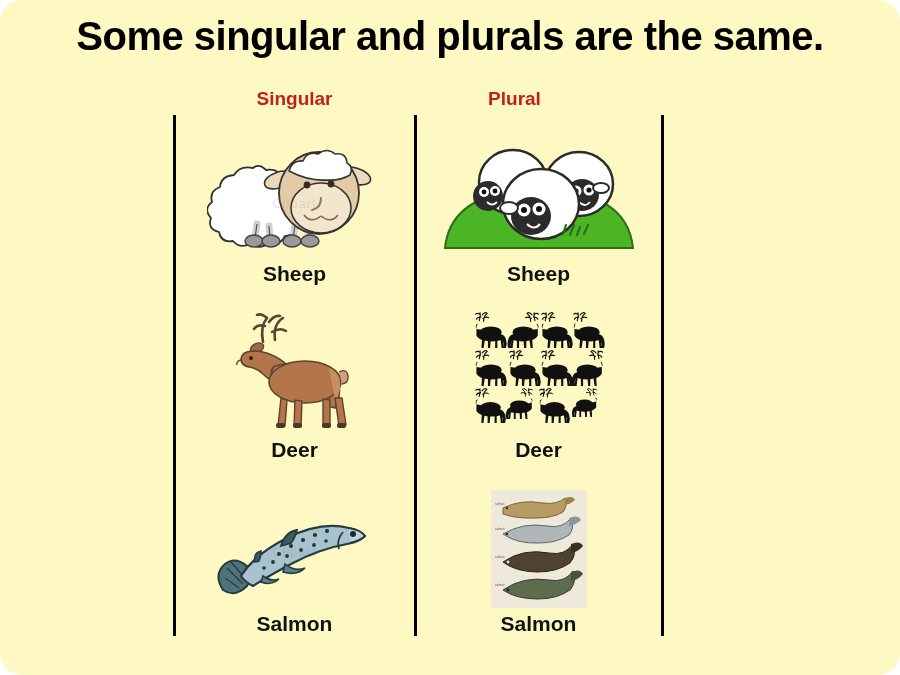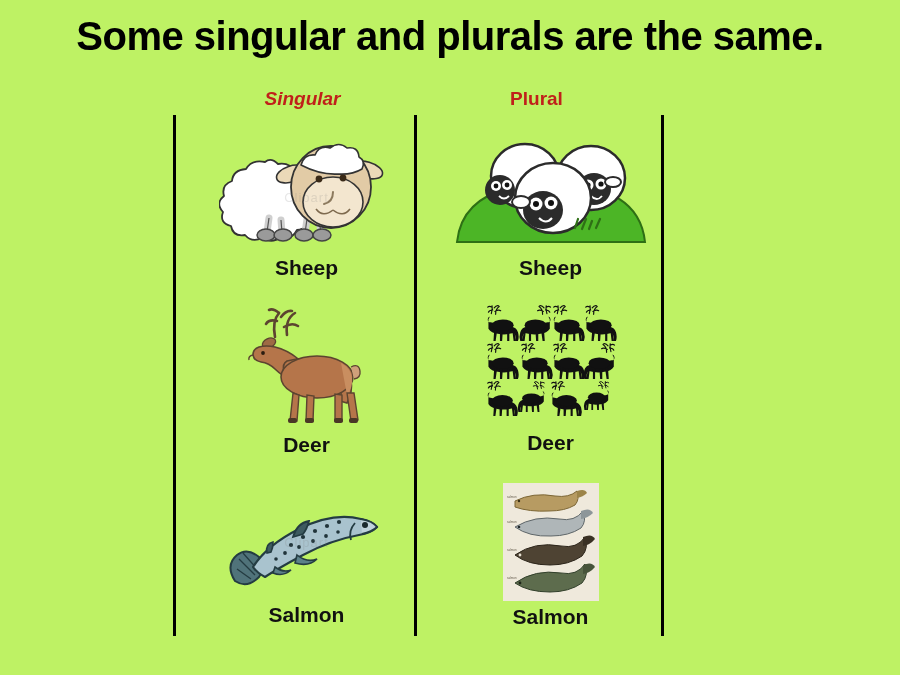--- a/index.html
+++ b/index.html
@@ -9,22 +9,23 @@
     background: #ffffff;
   }
   body {
     font-family: "Liberation Sans", sans-serif;
     -webkit-font-smoothing: antialiased;
   }
   #slide {
     position: relative;
     width: 900px;
     height: 675px;
-    background: #bef264;
+    background: #fef9c3;
     overflow: hidden;
+    border-radius: 22px;
   }
 
   
   #title {
     position: absolute;
     left: 0;
     top: 14px;
     width: 900px;
     text-align: center;
     font-size: 40px;
@@ -36,43 +37,42 @@
 
   
   .col-header {
     position: absolute;
     top: 88px;
     font-size: 19px;
     font-weight: bold;
     text-align: center;
     white-space: nowrap;
   }
-  #header-singular { left: 182px; width: 241px; font-style: italic; }
-  #header-plural   { left: 413px; width: 247px; }
+  #header-singular { left: 174px; width: 241px; }
+  #header-plural   { left: 391px; width: 247px; }
 
   
   .divider {
     position: absolute;
     top: 115px;
     width: 3px;
     height: 521px;
     background: #000000;
   }
   #divider-left   { left: 173px; }
   #divider-middle { left: 414px; }
   #divider-right  { left: 661px; }
 
   
   .cell {
     position: absolute;
     display: flex;
     flex-direction: column;
     align-items: center;
-    justify-content: center;
-    padding-left: 12px;
+    justify-content: flex-end;
   }
   .cell-art {
     position: relative;
     display: block;
   }
   .cell-label {
     font-size: 21px;
     font-weight: bold;
     color: #111111;
     text-align: center;

